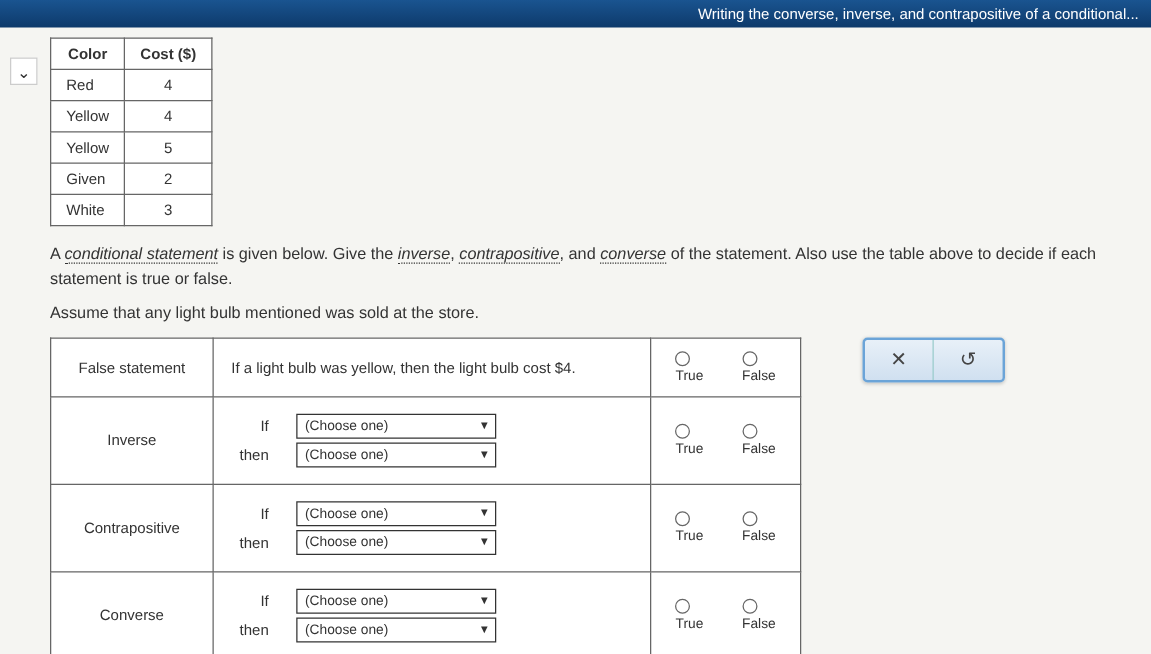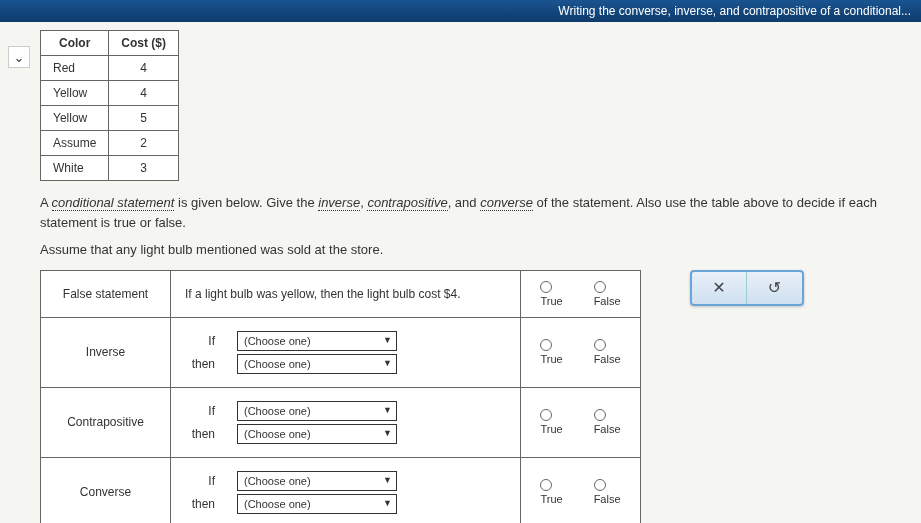--- a/index.html
+++ b/index.html
@@ -54,21 +54,21 @@
         </tr>
     <tr>
           <td>Yellow</td>
           <td>4</td>
         </tr>
     <tr>
           <td>Yellow</td>
           <td>5</td>
         </tr>
     <tr>
-          <td>Assume</td>
+          <td>Given</td>
           <td>2</td>
         </tr>
     <tr>
           <td>White</td>
           <td>3</td>
         </tr>
   </tbody>
     </table>
 
   <p class="instructions">

